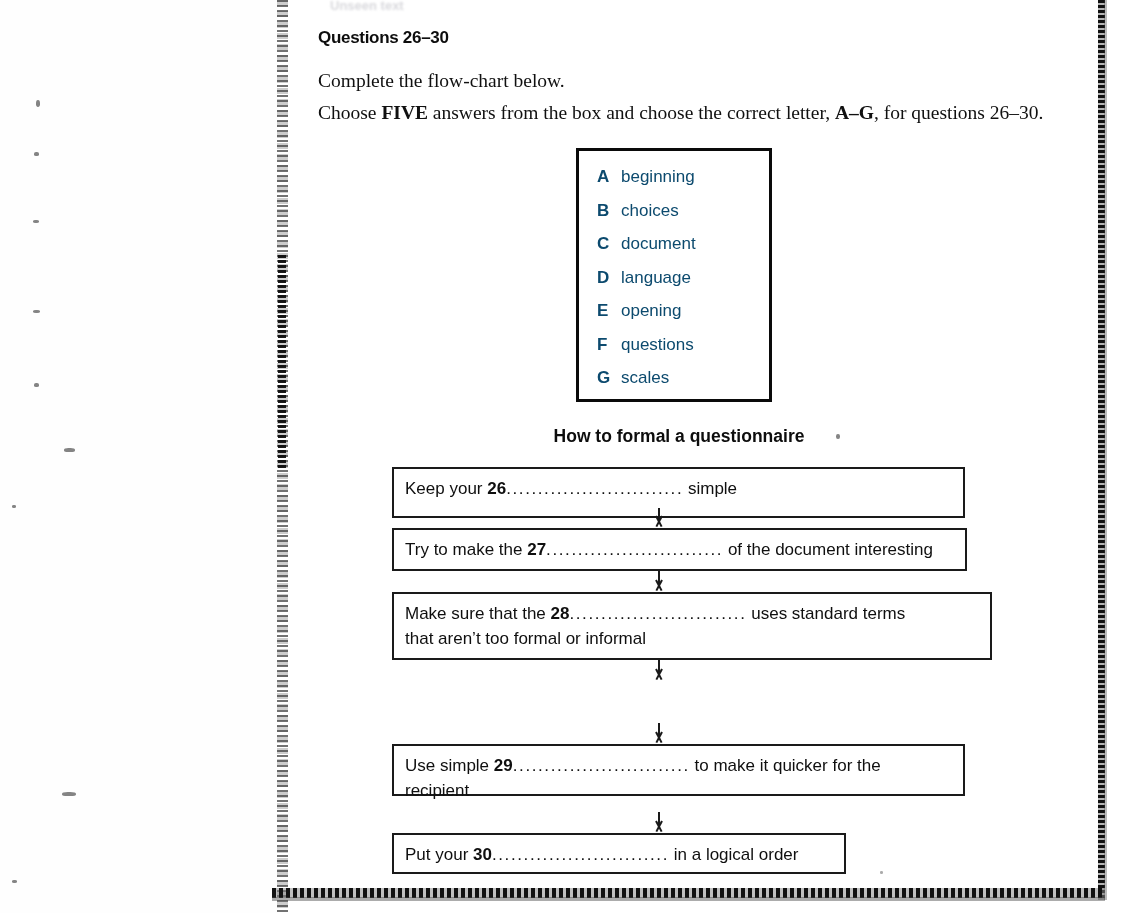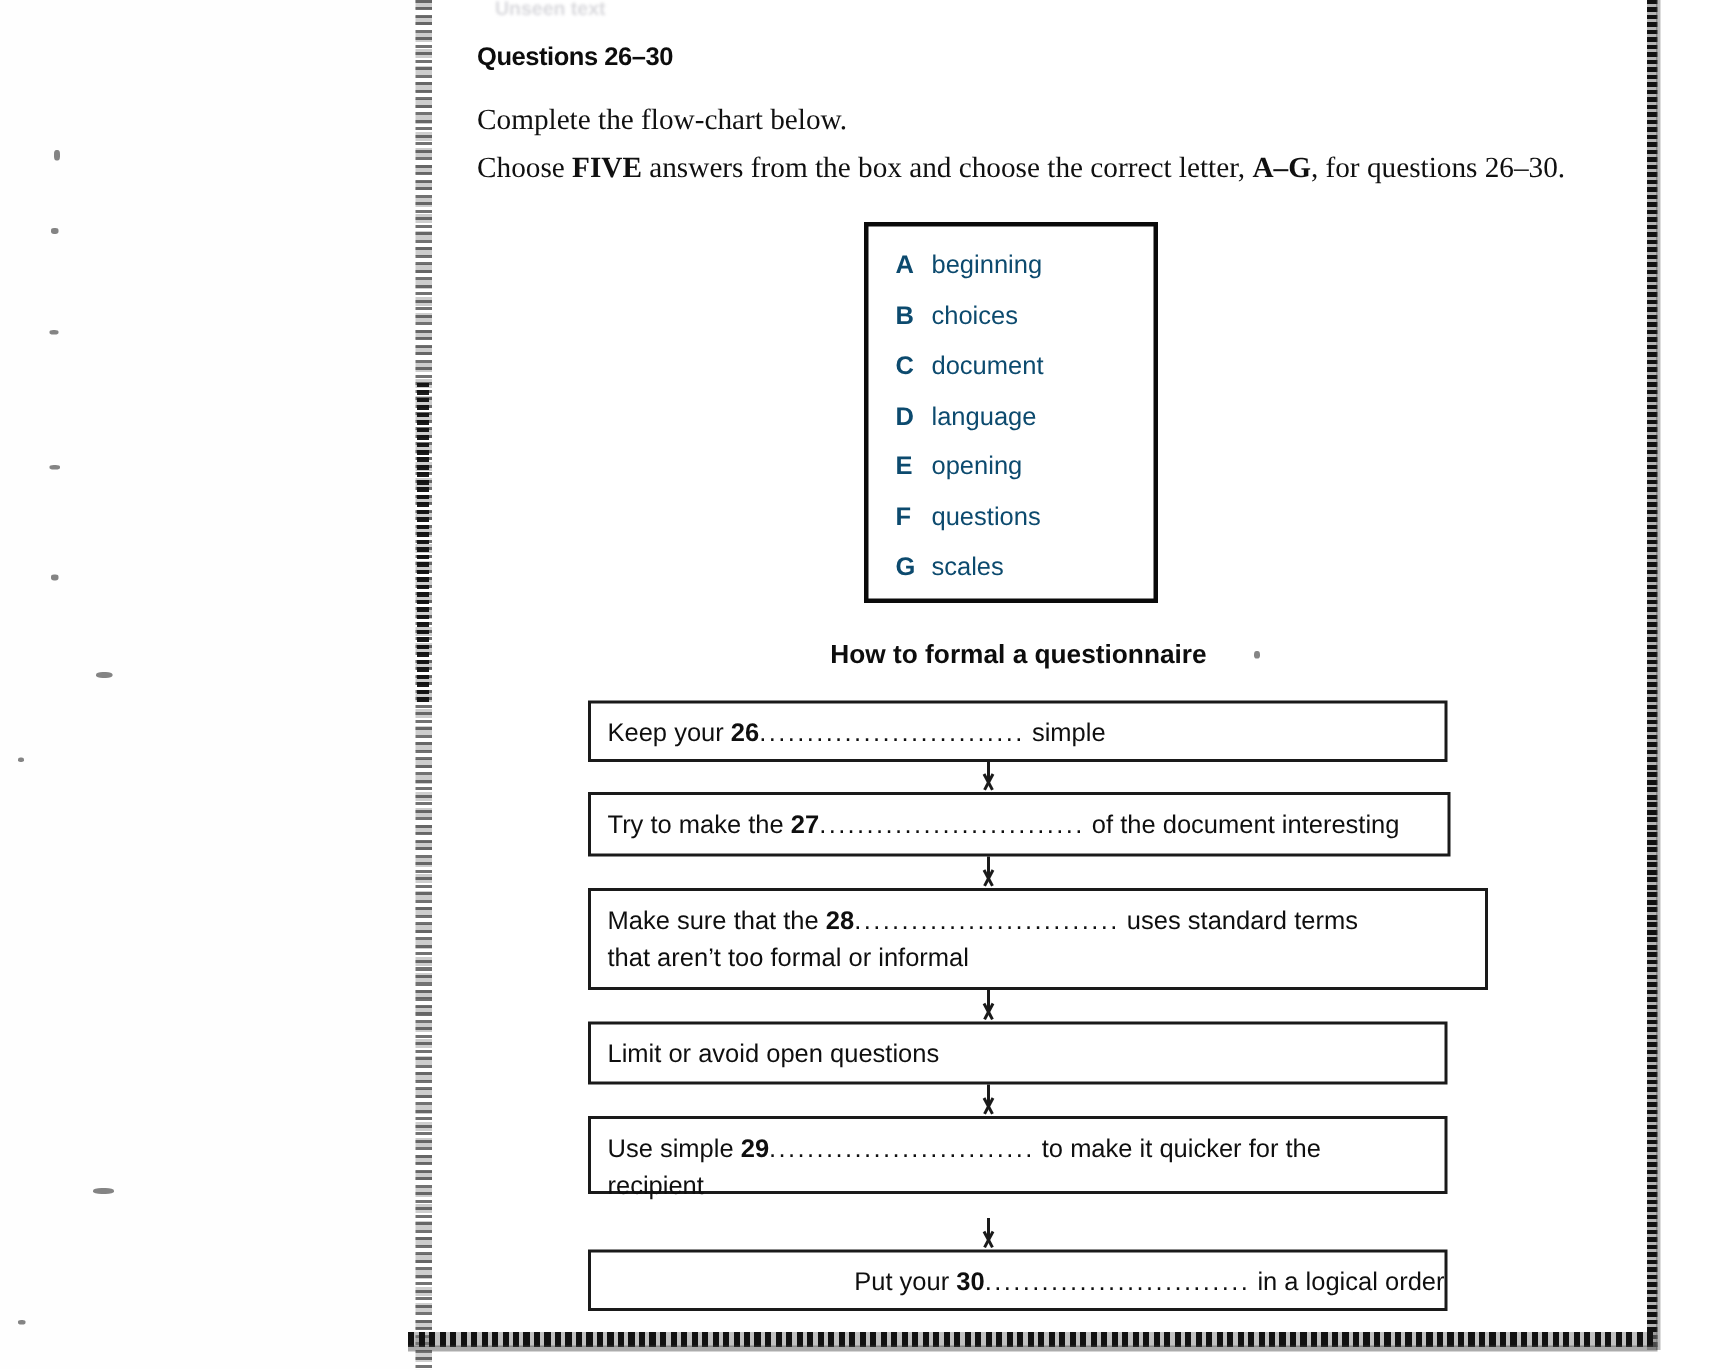--- a/index.html
+++ b/index.html
@@ -270,21 +270,21 @@
     <div class="option-row" style="top:184px;">
       <span class="letter">F</span><span class="word">questions</span>
     </div>
     <div class="option-row" style="top:217px;">
       <span class="letter">G</span><span class="word">scales</span>
     </div>
   </div>
 
   <div class="flow-title">How to formal a questionnaire</div>
 
-  <div class="flow-box" style="left:392px;top:467px;width:573px;height:41px;">
+  <div class="flow-box" style="left:392px;top:467px;width:573px;height:51px;">
     <span>Keep your </span><b>26</b><span class="lead">............................</span><span> simple</span>
   </div>
   <div class="arrow" style="left:649px;top:508px;height:21px;">
     <div class="shaft" style="height:14px;"></div>
     <div class="head" style="top:8px;"></div>
   </div>
 
   <div class="flow-box" style="left:392px;top:528px;width:575px;height:43px;">
     <span>Try to make the </span><b>27</b><span class="lead">............................</span><span> of the document interesting</span>
   </div>
@@ -295,34 +295,31 @@
 
   <div class="flow-box" style="left:392px;top:592px;width:600px;height:68px;">
     <span>Make sure that the </span><b>28</b><span class="lead">............................</span><span> uses standard terms</span>
     <div>that aren’t too formal or informal</div>
   </div>
   <div class="arrow" style="left:649px;top:660px;height:22px;">
     <div class="shaft" style="height:15px;"></div>
     <div class="head" style="top:9px;"></div>
   </div>
 
-  <div class="flow-box" style="left:392px;top:681px;width:573px;height:42px;">
-    <span>Limit or avoid open questions</span>
-  </div>
   <div class="arrow" style="left:649px;top:723px;height:22px;">
     <div class="shaft" style="height:15px;"></div>
     <div class="head" style="top:9px;"></div>
   </div>
 
   <div class="flow-box" style="left:392px;top:744px;width:573px;height:52px;">
     <span>Use simple </span><b>29</b><span class="lead">............................</span><span> to make it quicker for the</span>
     <div>recipient</div>
   </div>
   <div class="arrow" style="left:649px;top:812px;height:22px;">
     <div class="shaft" style="height:15px;"></div>
     <div class="head" style="top:9px;"></div>
   </div>
 
-  <div class="flow-box" style="left:392px;top:833px;width:573px;height:41px;text-align:right;">
+  <div class="flow-box" style="left:392px;top:833px;width:454px;height:41px;">
     <span>Put your </span><b>30</b><span class="lead">............................</span><span> in a logical order</span>
   </div>
 
 </div>
 
 </body></html>

